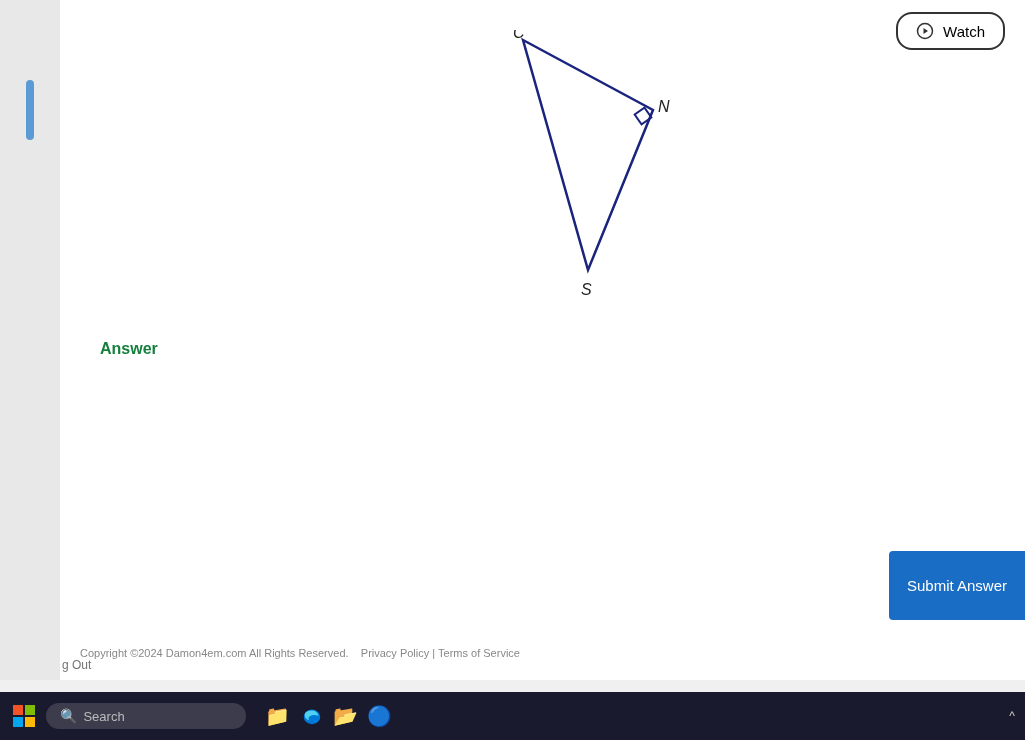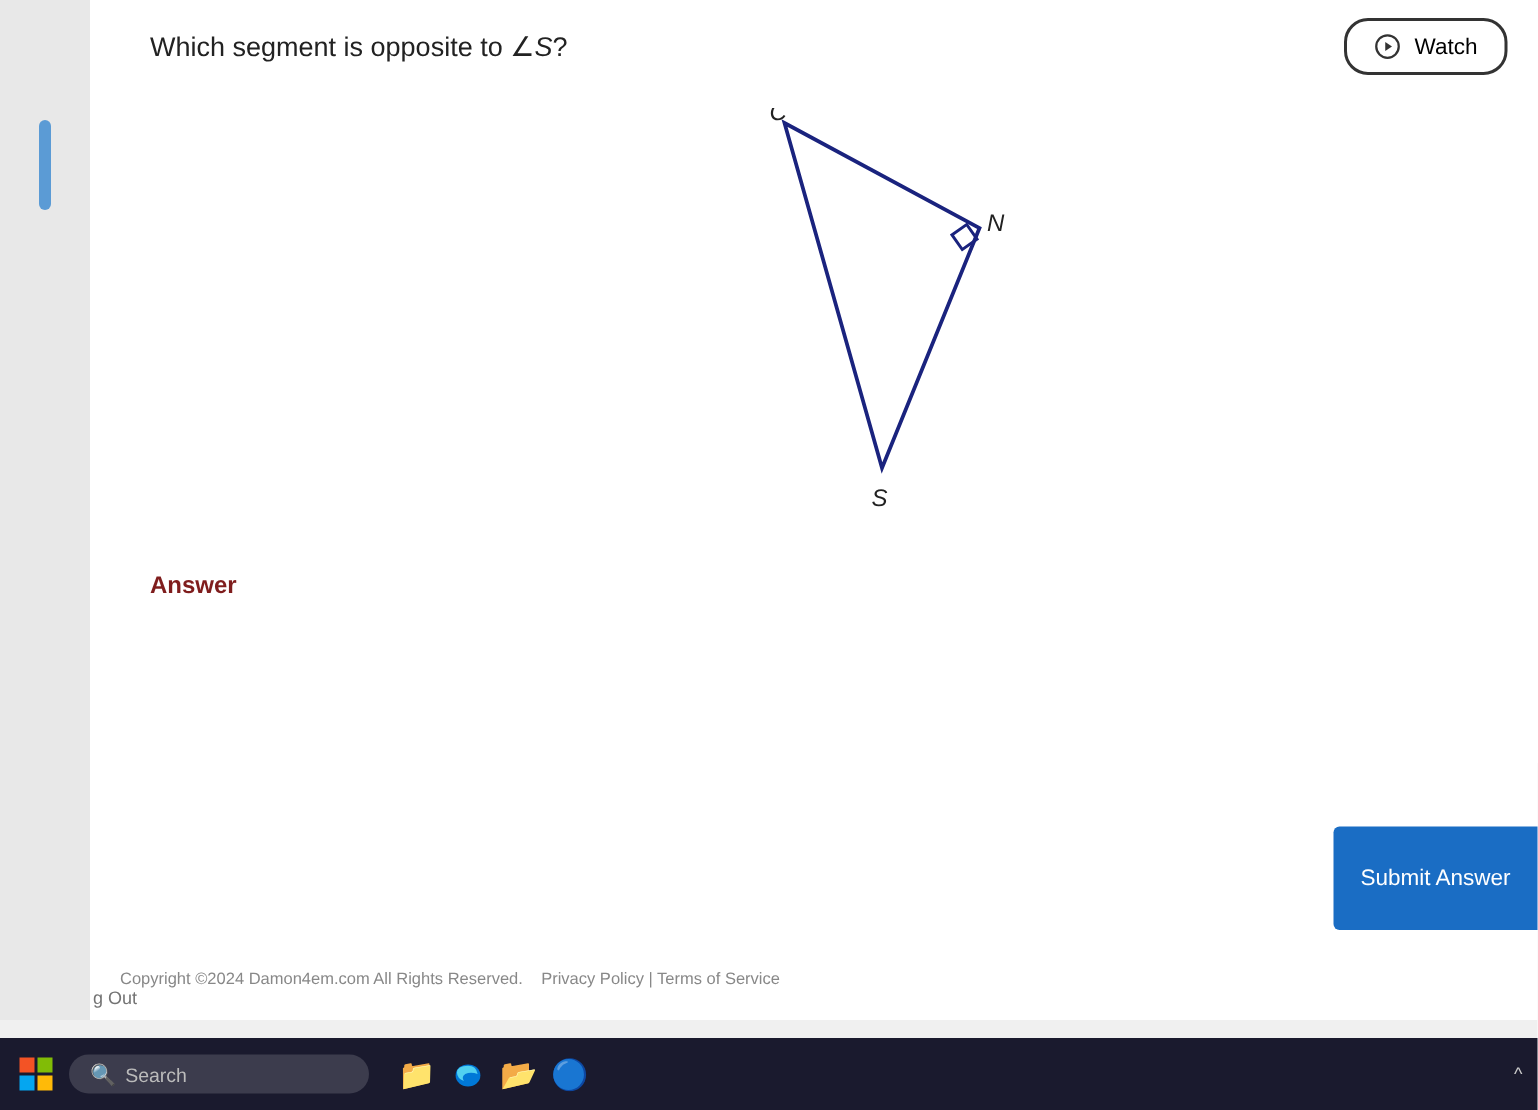--- a/index.html
+++ b/index.html
@@ -80,21 +80,21 @@
     .diagram-area {
       display: flex;
       justify-content: center;
       margin-bottom: 30px;
       margin-top: 10px;
     }
 
     .answer-label {
       font-size: 16px;
       font-weight: bold;
-      color: #7f1d1d;
+      color: #15803d;
       margin-bottom: 18px;
     }
 
     .answer-options {
       display: flex;
       align-items: center;
       gap: 80px;
       margin-left: 10px;
     }
 
@@ -239,23 +239,20 @@
 
   <button class="watch-btn">
     <svg class="watch-icon" viewBox="0 0 24 24" fill="none" stroke="#333" stroke-width="2">
       <circle cx="12" cy="12" r="10"></circle>
       <polygon points="10,8 16,12 10,16" fill="#333" stroke="none"></polygon>
     </svg>
     <span>Watch</span>
   </button>
 
 
-  <div class="question-text">
-    Which segment is opposite to <span>∠<em>S</em></span>?
-  </div>
 
   <div class="diagram-area">
     <svg class="triangle-svg" width="300" height="280" viewBox="0 0 300 280">
 
       <polygon points="130,10 260,80 195,240" fill="none" stroke="#1a237e" stroke-width="2.5" stroke-linejoin="miter"></polygon>
 
       <rect x="244" y="80" width="12" height="12" fill="none" stroke="#1a237e" stroke-width="2" transform="rotate(-35, 250, 86)"></rect>
 
       <text x="120" y="8" font-size="16" font-style="italic" fill="#222">C</text>
       <text x="265" y="82" font-size="16" font-style="italic" fill="#222">N</text>

